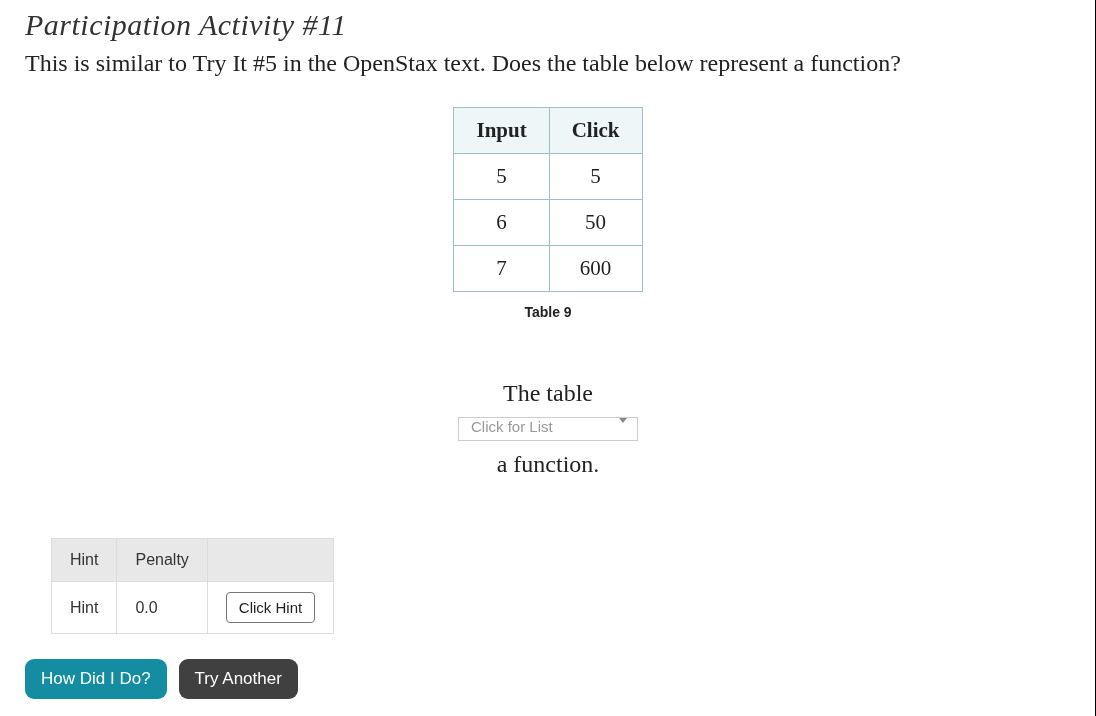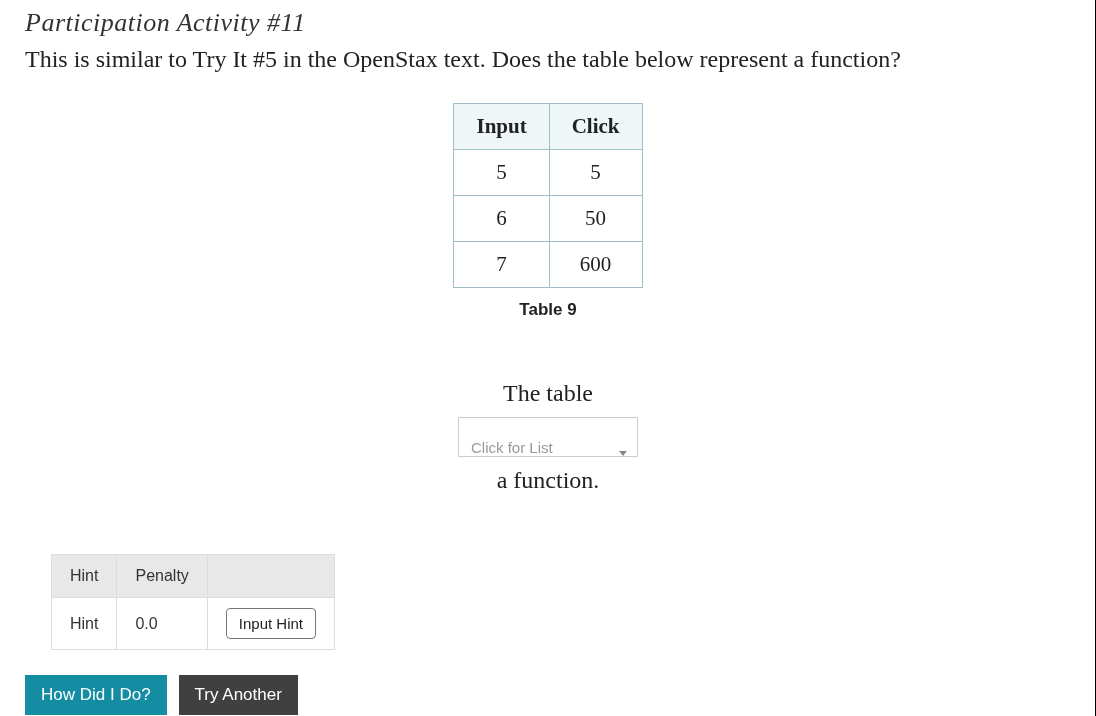--- a/index.html
+++ b/index.html
@@ -14,21 +14,21 @@
     .right-border {
       position: absolute;
       right: 0;
       top: 0;
       bottom: 0;
       width: 1px;
       background: #000;
     }
     .activity-title {
       font-family: 'Brush Script MT', 'Lucida Handwriting', cursive;
-      font-size: 26px;
+      font-size: 30px;
       font-style: italic;
       color: #333;
       margin: 0 0 8px 0;
       letter-spacing: 0.5px;
     }
     .prompt {
       font-size: 24px;
       color: #222;
       margin: 0 0 30px 0;
     }
@@ -52,40 +52,40 @@
     }
     table.data-table td {
       font-size: 21px;
       padding: 10px 22px;
       border: 1px solid #9fbfc7;
       text-align: center;
     }
     .table-caption {
       font-family: Arial, Helvetica, sans-serif;
       font-weight: bold;
-      font-size: 17px;
+      font-size: 14px;
       text-align: center;
       margin-top: 12px;
       margin-bottom: 60px;
     }
     .answer-line {
       display: flex;
       align-items: center;
       gap: 10px;
       font-size: 24px;
       margin-bottom: 60px;
       flex-direction: column;
     }
     .dropdown {
       display: inline-flex;
-      align-items: flex-end;
+      align-items: flex-start;
       justify-content: space-between;
       border: 1px solid #ccc;
       background: #fff;
-      height: 40px;
+      height: 24px;
       min-width: 180px;
       padding: 0 10px 0 12px;
       font-family: Arial, Helvetica, sans-serif;
       font-size: 15px;
       color: #999;
       cursor: pointer;
     }
     .dropdown .caret {
       width: 0; height: 0;
       border-left: 4px solid transparent;
@@ -132,21 +132,21 @@
     }
     .action-row {
       display: flex;
       gap: 12px;
     }
     .btn {
       font-family: Arial, Helvetica, sans-serif;
       font-size: 17px;
       color: #fff;
       border: none;
-      border-radius: 0;
+      border-radius: 9px;
       padding: 10px 16px;
       cursor: pointer;
     }
     .btn-teal { background: #148da3; }
     .btn-green { background: #404040; }
   </style>
 </head>
 <body>
 
 <div class="right-border"></div>
@@ -197,21 +197,21 @@
         <th>Hint</th>
         <th>Penalty</th>
         <th class="empty"></th>
       </tr>
     </thead>
     <tbody>
       <tr>
         <td>Hint</td>
         <td>0.0</td>
         <td>
-          <button class="view-hint-btn">Input Hint</button>
+          <button class="view-hint-btn">Click Hint</button>
         </td>
       </tr>
     </tbody>
   </table>
 </div>
 
 <div class="action-row">
   <button class="btn btn-teal">How Did I Do?</button>
   <button class="btn btn-green">Try Another</button>
 </div>

